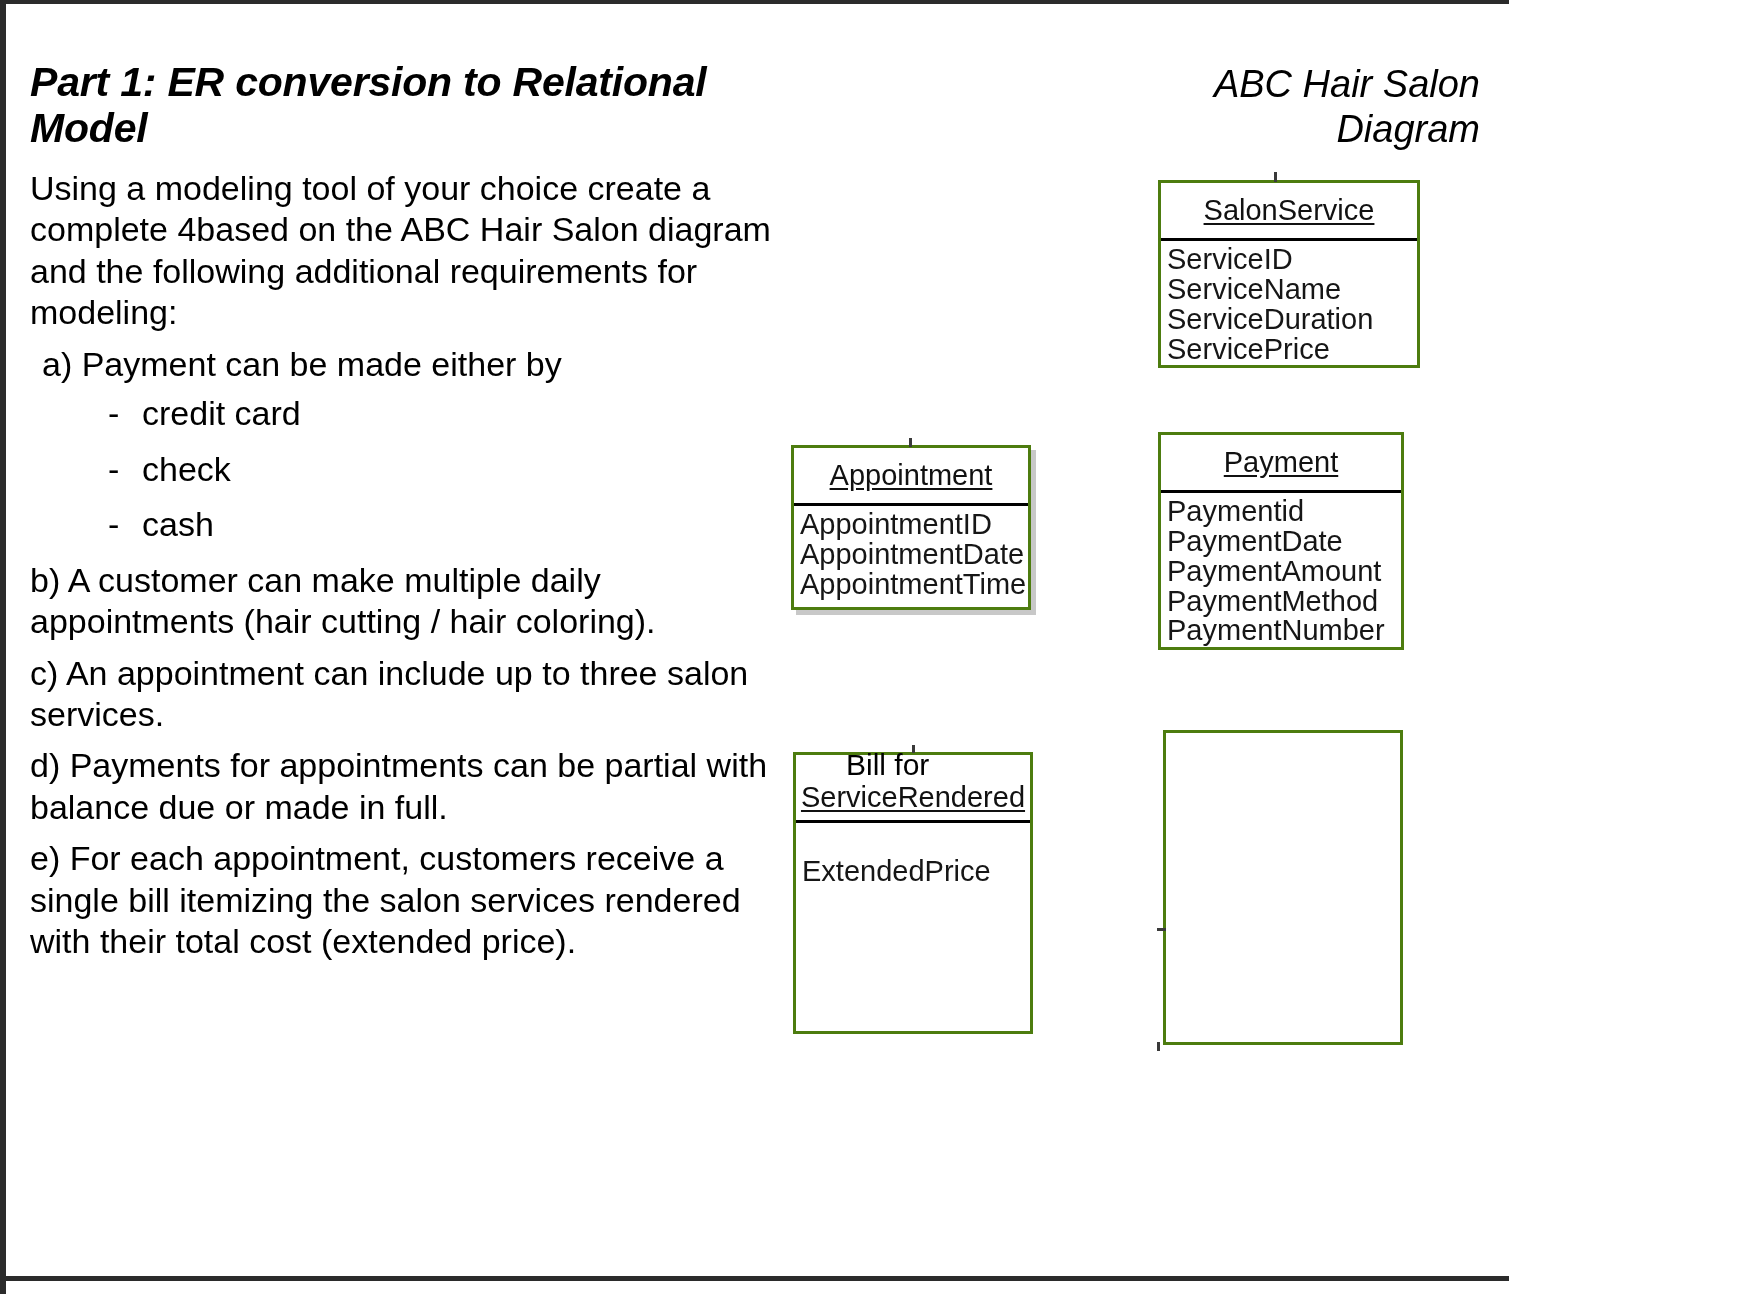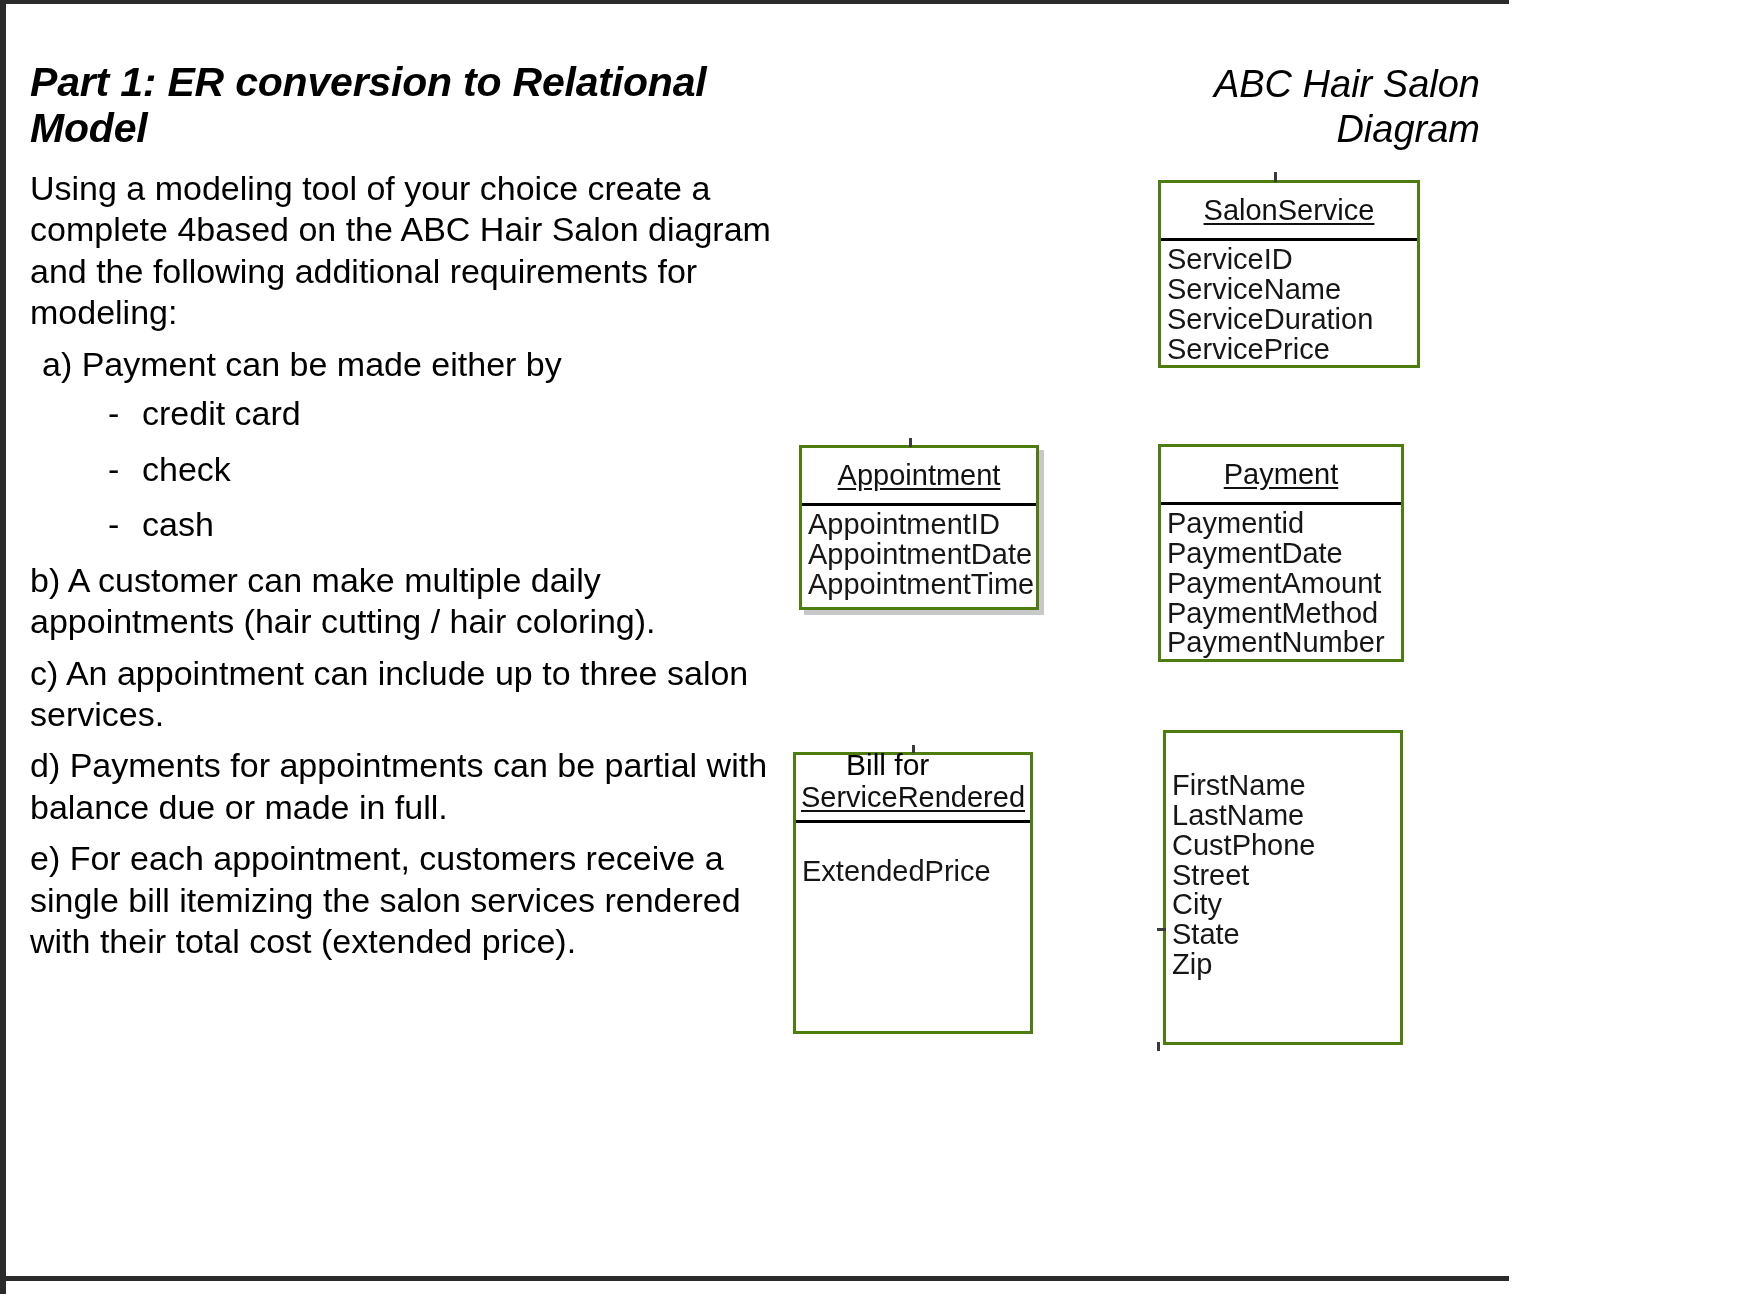--- a/index.html
+++ b/index.html
@@ -100,21 +100,20 @@
   }
 
   .entity {
     position: absolute;
     background: #ffffff;
     border: 3px solid #4d7c0f;
     box-sizing: border-box;
   }
   .entity.shadowed {
     box-shadow: 5px 5px 0 0 #c8c8c8;
-    margin-left: 8px;
   }
   .entity-header {
     border-bottom: 3px solid #000000;
     box-sizing: border-box;
     display: flex;
     align-items: center;
     justify-content: center;
     position: relative;
   }
   .entity-name {
@@ -215,21 +214,21 @@
       <span class="entity-name">Appointment</span>
     </div>
     <div class="entity-body">
       <div class="attr">AppointmentID</div>
       <div class="attr">AppointmentDate</div>
       <div class="attr">AppointmentTime</div>
     </div>
   </div>
   <div class="stub" style="left:909px; top:438px; width:3px; height:9px;"></div>
 
-  <div class="entity" style="left:1158px; top:444px; width:246px; height:218px;">
+  <div class="entity" style="left:1158px; top:432px; width:246px; height:218px;">
     <div class="entity-header" style="height:58px;">
       <span class="entity-name">Payment</span>
     </div>
     <div class="entity-body">
       <div class="attr">Paymentid</div>
       <div class="attr">PaymentDate</div>
       <div class="attr">PaymentAmount</div>
       <div class="attr">PaymentMethod</div>
       <div class="attr">PaymentNumber</div>
     </div>
@@ -240,28 +239,19 @@
       <span class="entity-name" style="position:absolute; left:50%; transform:translateX(-50%); top:26px;">ServiceRendered</span>
     </div>
     <div class="entity-body" style="padding-top:34px;">
       <div class="attr">ExtendedPrice</div>
     </div>
   </div>
   <div class="overlay-label" style="left:846px; top:748px;">Bill for</div>
   <div class="stub" style="left:912px; top:745px; width:3px; height:8px;"></div>
 
   <div class="entity" style="left:1163px; top:730px; width:240px; height:315px;">
-    <div class="entity-body" style="padding-top:38px;">
-      <div class="attr">FirstName</div>
-      <div class="attr">LastName</div>
-      <div class="attr">CustPhone</div>
-      <div class="attr">Street</div>
-      <div class="attr">City</div>
-      <div class="attr">State</div>
-      <div class="attr">Zip</div>
-    </div>
   </div>
   <div class="stub" style="left:1157px; top:928px; width:9px; height:3px;"></div>
   <div class="stub" style="left:1157px; top:1042px; width:3px; height:9px;"></div>
 
   <div class="page-number">3</div>
 
 </div>
 
 </body></html>

